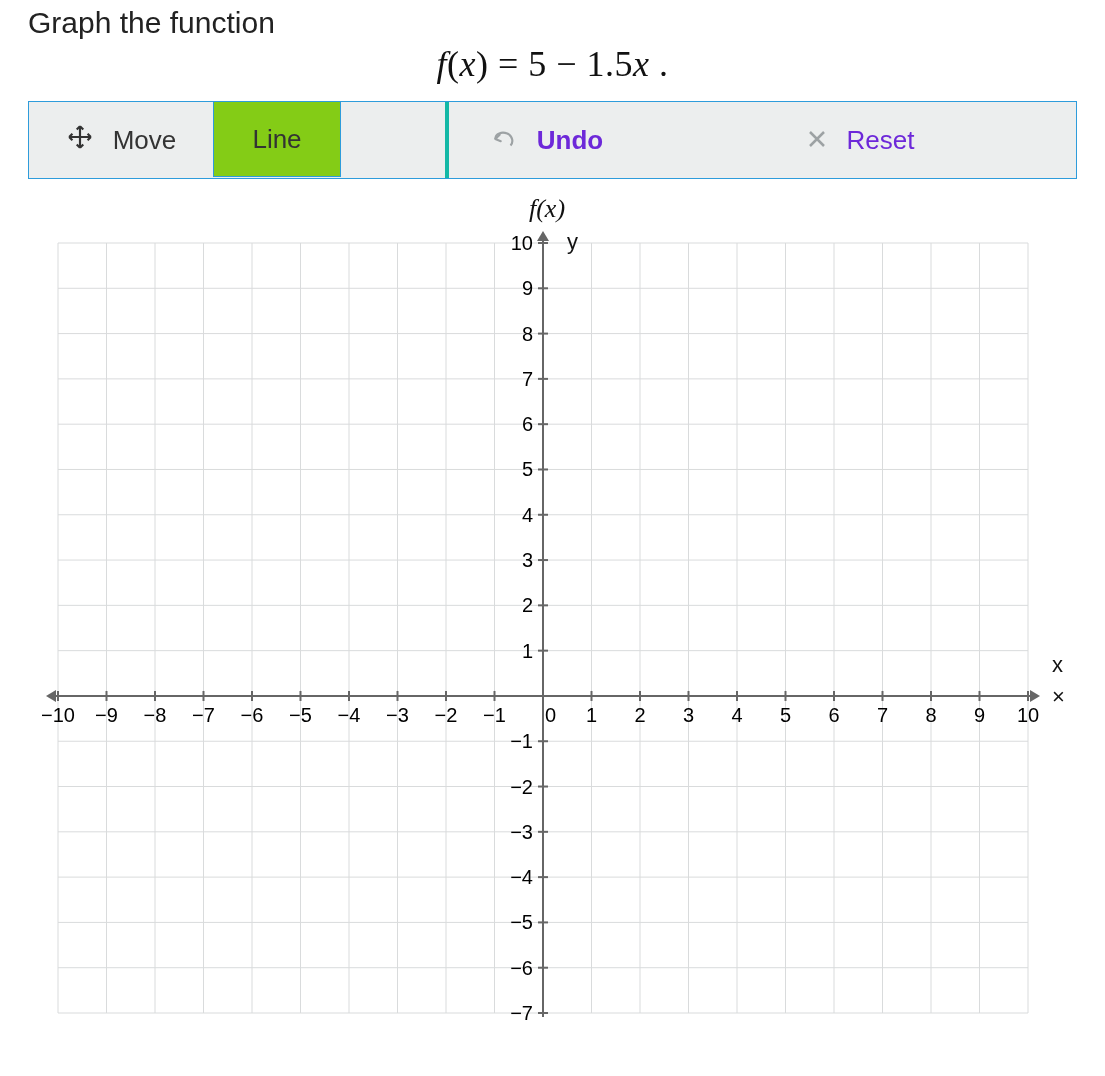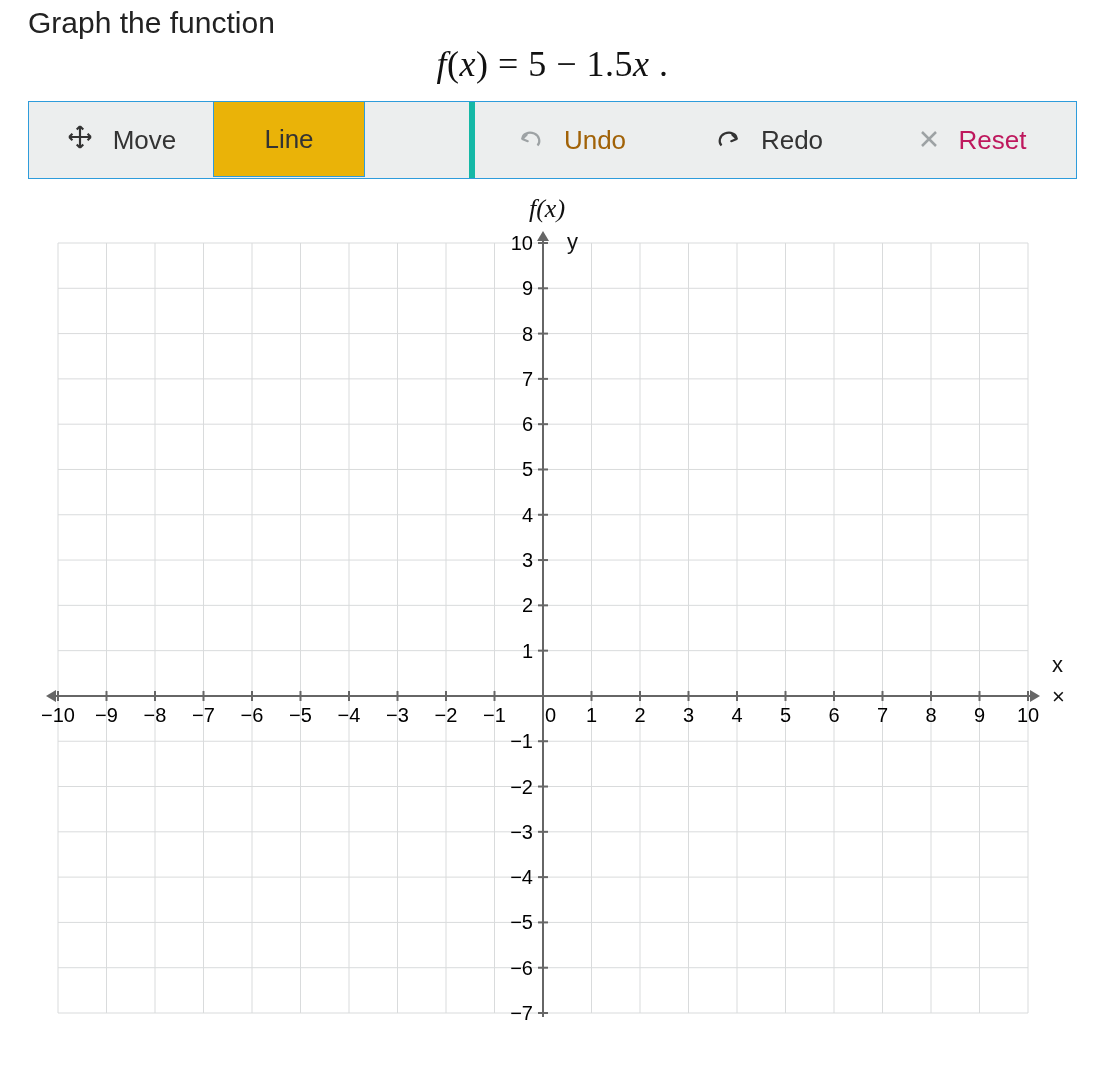--- a/index.html
+++ b/index.html
@@ -45,29 +45,29 @@
     align-items: center;
     justify-content: center;
     gap: 20px;
     height: 100%;
     cursor: pointer;
     user-select: none;
   }
   .tool-panel .btn .icon { flex: 0 0 auto; }
   .btn-move { width: 185px; }
   .btn-line {
-    width: 152px;
-    background: #eab308;
+    width: 128px;
+    background: #84cc16;
     border: 1px solid #2e9cdb;
     margin: -1px;
   }
   .spacer-gap { flex: 0 0 105px; }
-  .btn-undo { width: 200px; color: #a16207; border-left: 6px solid #14b8a6; }
+  .btn-undo { width: 200px; color: #6d28d9; border-left: 4px solid #14b8a6; font-weight: bold; }
   .btn-redo { width: 200px; }
-  .btn-reset { flex: 1; color: #be185d; }
+  .btn-reset { flex: 1; color: #6d28d9; }
 
   .chart-wrap {
     position: relative;
     margin-top: 4px;
     height: 840px;
   }
   svg.chart { display: block; }
   .grid line { stroke: #d9dbdc; stroke-width: 1; }
   .axis-title {
     font-family: Arial, sans-serif;
@@ -112,29 +112,20 @@
     </div>
     <div class="spacer-gap"></div>
     <div class="btn btn-undo">
       <span class="icon">
         <svg width="26" height="20" viewBox="0 0 24 18" fill="none" stroke="#9da2a4" stroke-width="2">
           <path d="M4 9 C4 4, 10 2, 15 4 C20 6, 21 12, 18 15"></path>
           <path d="M4 9 L8 5 M4 9 L9 11" stroke-linecap="round"></path>
         </svg>
       </span>
       <span>Undo</span>
-    </div>
-    <div class="btn btn-redo">
-      <span class="icon">
-        <svg width="26" height="20" viewBox="0 0 24 18" fill="none" stroke="#333" stroke-width="2">
-          <path d="M20 9 C20 4, 14 2, 9 4 C4 6, 3 12, 6 15"></path>
-          <path d="M20 9 L16 5 M20 9 L15 11" stroke-linecap="round"></path>
-        </svg>
-      </span>
-      <span>Redo</span>
     </div>
     <div class="btn btn-reset">
       <span class="icon">
         <svg width="20" height="20" viewBox="0 0 20 20" stroke="#9da2a4" stroke-width="2.5">
           <path d="M3 3 L17 17 M17 3 L3 17"></path>
         </svg>
       </span>
       <span>Reset</span>
     </div>
   </div>

